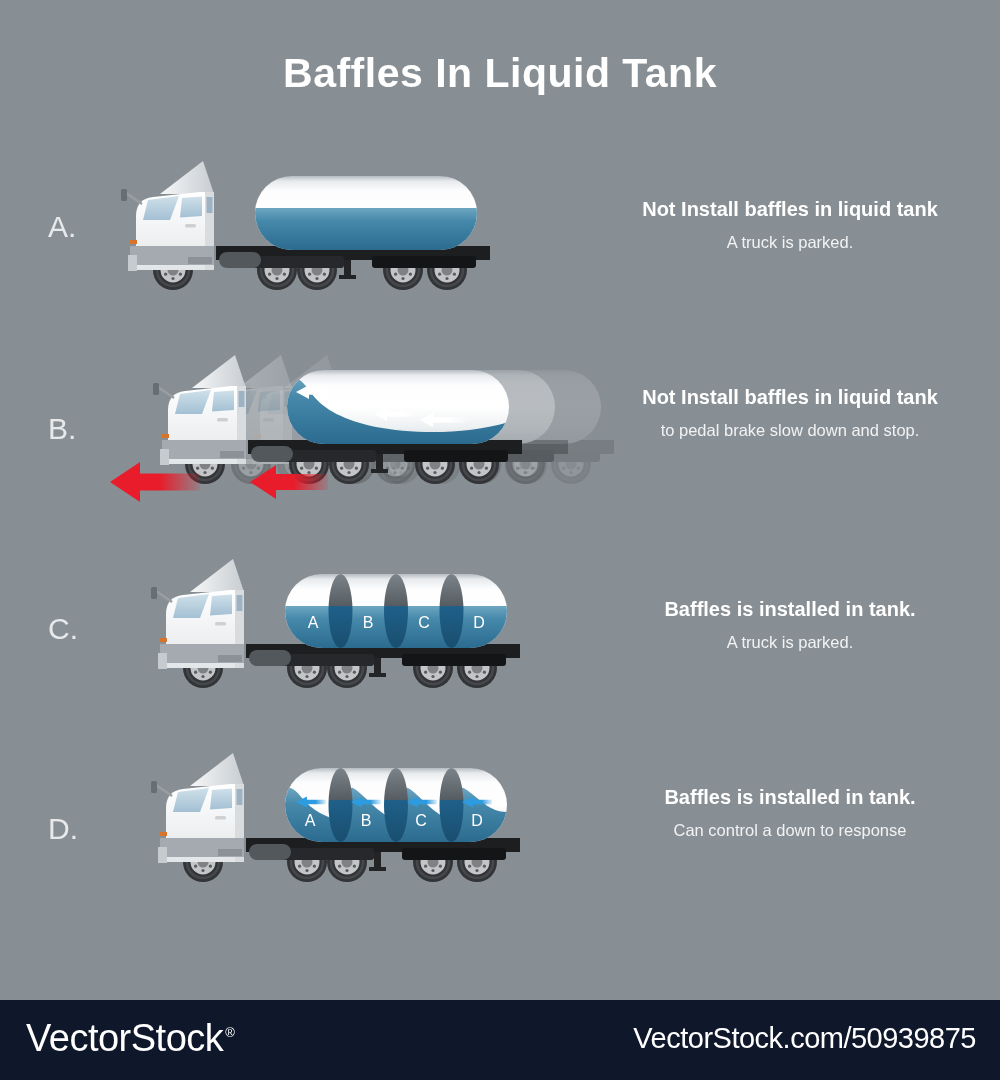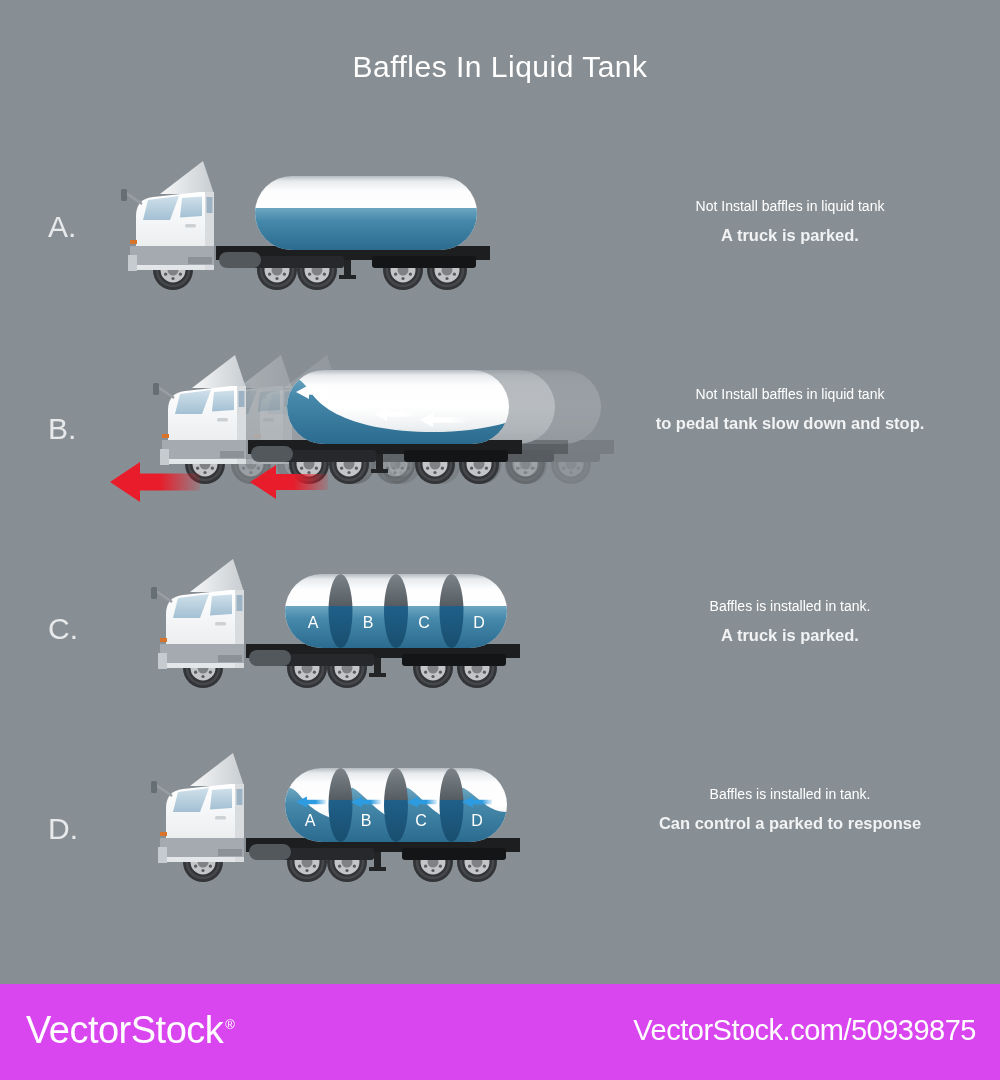--- a/index.html
+++ b/index.html
@@ -5,32 +5,32 @@
   html,body{margin:0;padding:0;background:#555;}
   #stage{
     position:relative;width:1000px;height:1080px;overflow:hidden;
     background:#888f94;
     font-family:"Liberation Sans", sans-serif;
     -webkit-font-smoothing:antialiased;
   }
   #art{position:absolute;left:0;top:0;width:1000px;height:1080px;}
   .title{
     position:absolute;top:50px;left:0;width:100%;text-align:center;
-    font-size:30px;font-weight:400;color:#ffffff;letter-spacing:.5px;
+    font-size:41px;font-weight:700;color:#ffffff;letter-spacing:.5px;
   }
   .row-label{
     position:absolute;left:48px;font-size:30px;font-weight:400;color:#e7e9eb;
   }
   .row-text{
     position:absolute;left:590px;width:400px;text-align:center;color:#fff;
   }
-  .row-heading{font-size:14px;font-weight:400;color:#ffffff;margin:0 0 9px 0;}
-  .row-line{font-size:16.5px;font-weight:700;color:#f1f2f3;line-height:24px;}
+  .row-heading{font-size:20px;font-weight:700;color:#ffffff;margin:0 0 9px 0;}
+  .row-line{font-size:16.5px;font-weight:400;color:#f1f2f3;line-height:24px;}
   .footer{
-    position:absolute;left:0;bottom:0;width:100%;height:96px;background:#d946ef;margin-top:41px;
+    position:absolute;left:0;bottom:0;width:100%;height:80px;background:#0f172a;margin-top:41px;
   }
   .brand{
     position:absolute;left:26px;top:50%;transform:translateY(-54%);
     color:#ffffff;font-size:38px;font-weight:400;letter-spacing:-.5px;
   }
   .brand sup{font-size:13px;vertical-align:super;margin-left:2px;}
   .credit{
     position:absolute;right:24px;top:50%;transform:translateY(-54%);
     color:#ffffff;font-size:29px;font-weight:400;letter-spacing:-.5px;
   }
@@ -217,31 +217,31 @@
   <div class="row-label" style="top:612px">C.</div>
   <div class="row-label" style="top:812px">D.</div>
 
   <div class="row-text" style="top:198px">
     <div class="row-heading">Not Install baffles in liquid tank</div>
     <div class="row-line">A truck is parked.</div>
   </div>
 
   <div class="row-text" style="top:386px">
     <div class="row-heading">Not Install baffles in liquid tank</div>
-    <div class="row-line">to pedal tank slow down and stop.</div>
+    <div class="row-line">to pedal brake slow down and stop.</div>
   </div>
 
   <div class="row-text" style="top:598px">
     <div class="row-heading">Baffles is installed in tank.</div>
     <div class="row-line">A truck is parked.</div>
   </div>
 
   <div class="row-text" style="top:786px">
     <div class="row-heading">Baffles is installed in tank.</div>
-    <div class="row-line">Can control a parked to response</div>
+    <div class="row-line">Can control a down to response</div>
   </div>
 
   <div class="footer">
     <div class="brand"><span>VectorStock</span><sup>®</sup></div>
     <div class="credit">VectorStock.com/50939875</div>
   </div>
 
 </div>
 
 </body></html>

